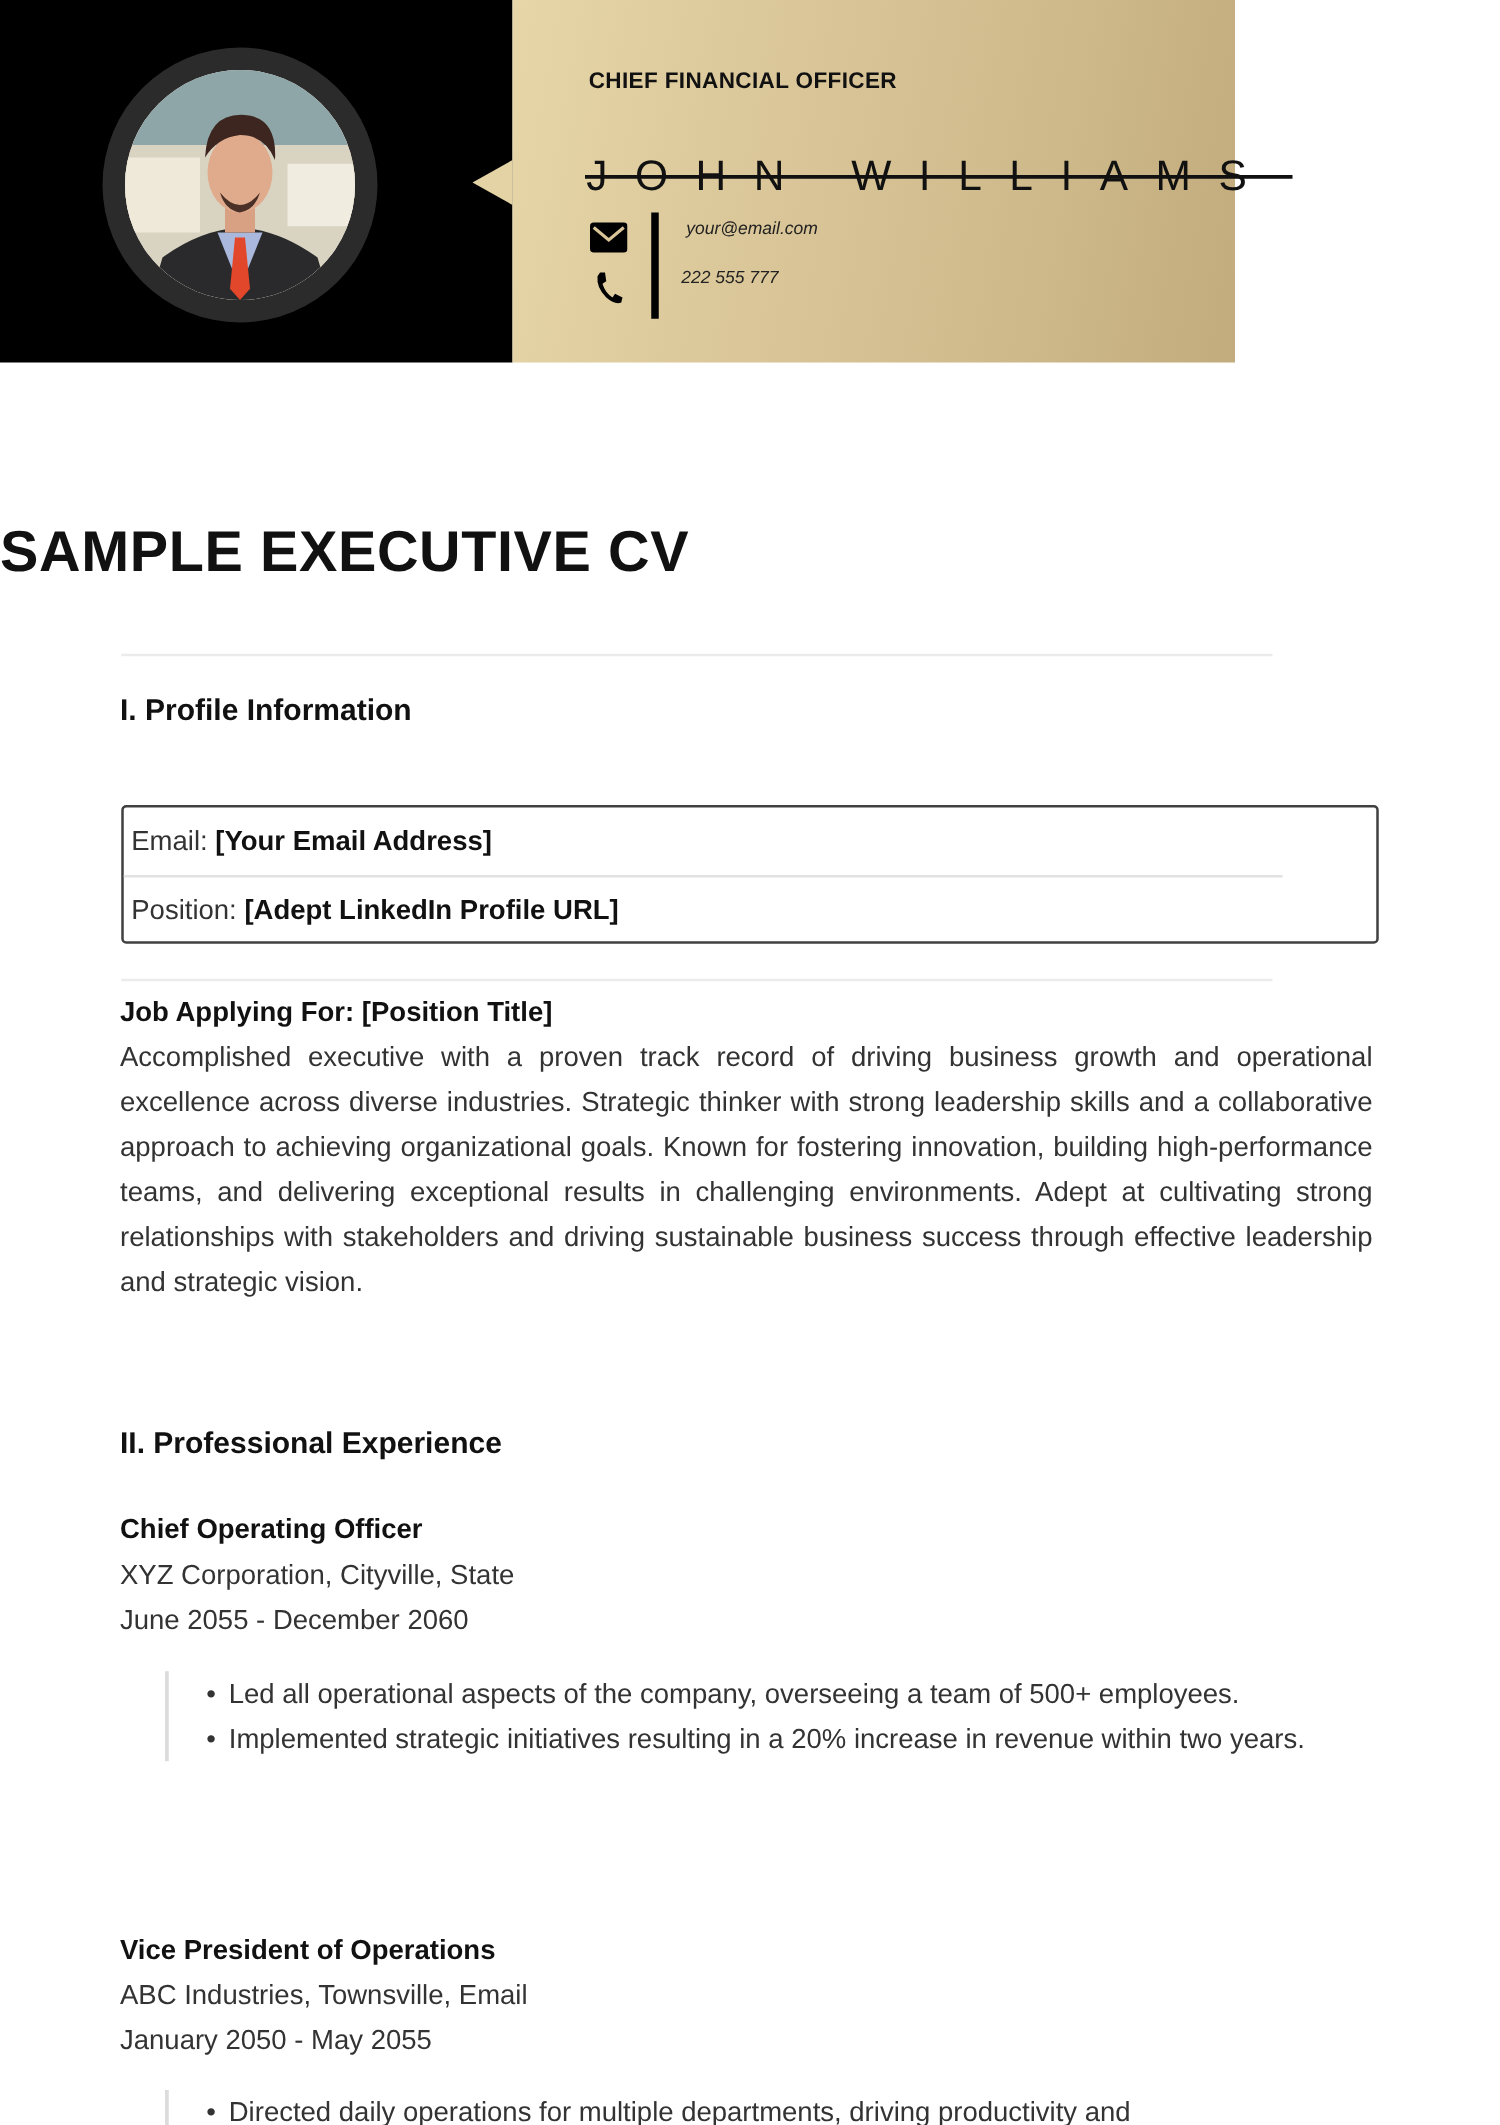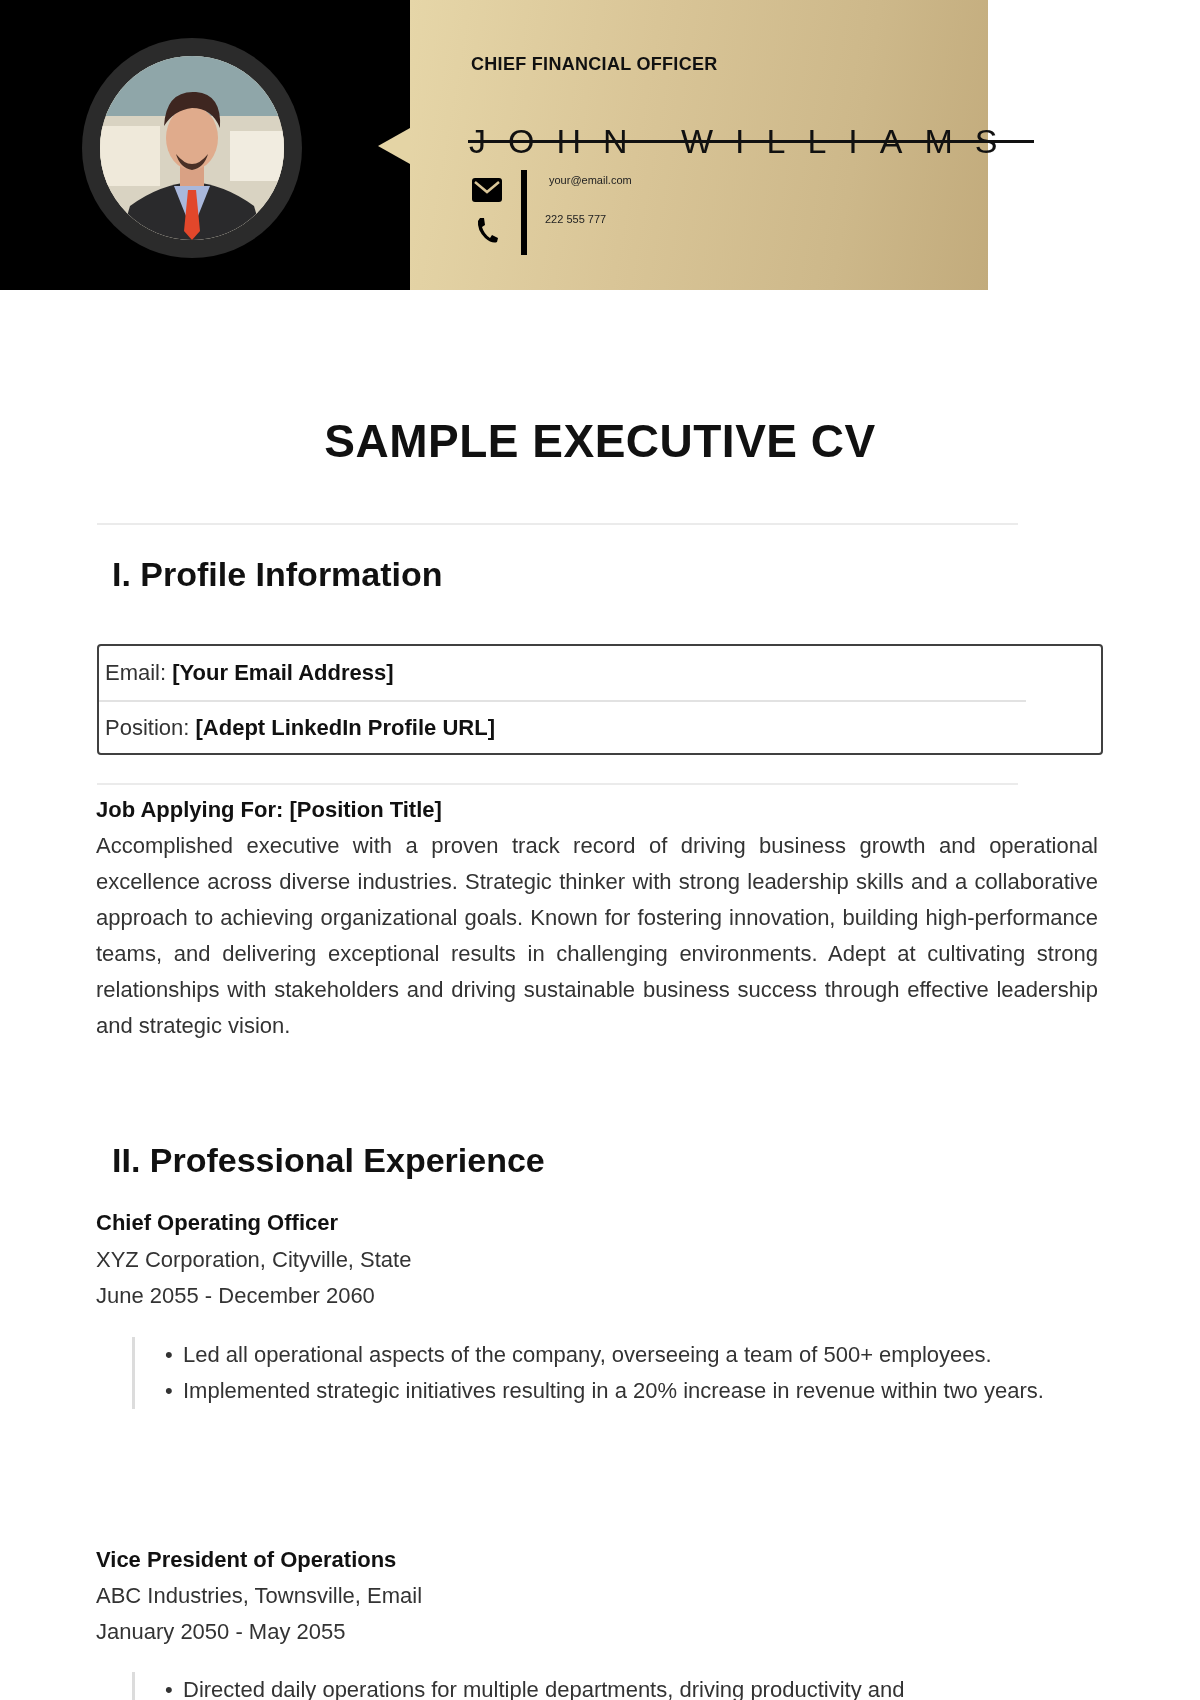--- a/index.html
+++ b/index.html
@@ -13,25 +13,25 @@
            background: linear-gradient(180deg, #9fb3b6 0%, #d8d2bf 40%, #efe9d9 60%, #e8e2d0 100%); }
   .header-right { flex: 1; height: 290px; position: relative;
                   background: linear-gradient(100deg, #e6d6a8 0%, #d9c597 40%, #cdb88a 75%, #c2ab7c 100%); }
   .pointer { position: absolute; left: -32px; top: 128px; width: 0; height: 0;
              border-top: 18px solid transparent; border-bottom: 18px solid transparent; border-right: 32px solid #e4d4a5; }
   .job-title { position: absolute; left: 61px; top: 54px; font-size: 18px; font-weight: 700; letter-spacing: 0.3px; color: #111; }
   .name { position: absolute; left: 59px; top: 86px; font-size: 34px; font-weight: 400; letter-spacing: 22px; color: #111; white-space: nowrap; margin-top: 36px; }
   .name-rule { position: absolute; left: 58px; top: 140px; width: 566px; height: 3px; background: #111; }
   .contact-icon { position: absolute; left: 62px; width: 30px; height: 28px; }
   .contact-bar { position: absolute; left: 111px; top: 170px; width: 6px; height: 85px; background: #000; }
-  .contact-text { position: absolute; font-size: 11px; color: #222; }
+  .contact-text { position: absolute; font-size: 14px; color: #222; font-style: italic; }
 
-  .doc-title { position: absolute; left: 0; width: 1200px; top: 414px; text-align: center; font-size: 46px; font-weight: 700; color: #111; letter-spacing: 0.5px; }
+  .doc-title { position: absolute; left: 0; width: 1200px; top: 414px; font-size: 46px; font-weight: 700; color: #111; letter-spacing: 0.5px; }
   .rule { position: absolute; left: 97px; width: 921px; height: 2px; background: #ebebeb; }
-  .section-heading { position: absolute; left: 96px; font-size: 34px; font-weight: 700; color: #111; margin-left: 16px; }
+  .section-heading { position: absolute; left: 96px; font-size: 24px; font-weight: 700; color: #111; }
 
   .info-box { position: absolute; left: 97px; top: 644px; width: 1006px; height: 111px; border: 2px solid #404040; border-radius: 4px; }
   .info-row { position: absolute; left: 6px; font-size: 22px; color: #333; }
   .info-row b { color: #111; font-weight: 700; }
   .info-divider { position: absolute; left: 0; top: 54px; width: 927px; height: 2px; background: #e2e2e2; }
 
   .bold-line { position: absolute; left: 96px; font-size: 22px; font-weight: 700; color: #111; }
   .plain-line { position: absolute; left: 96px; font-size: 22px; color: #333; }
   .paragraph { position: absolute; left: 96px; top: 828px; width: 1002px; font-size: 22px; line-height: 36px; color: #333; text-align: justify; }
 

